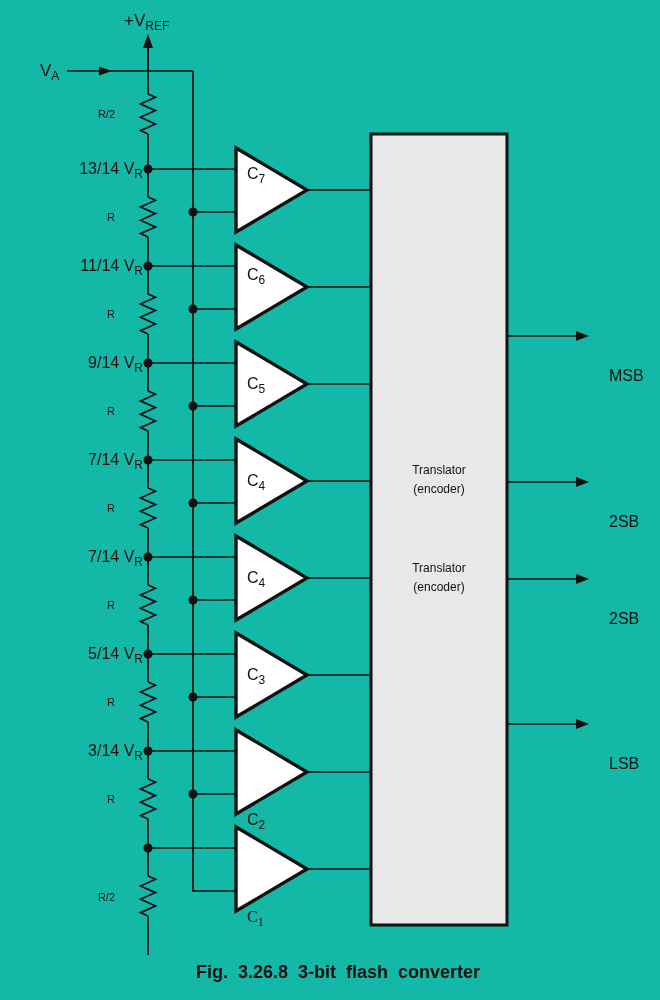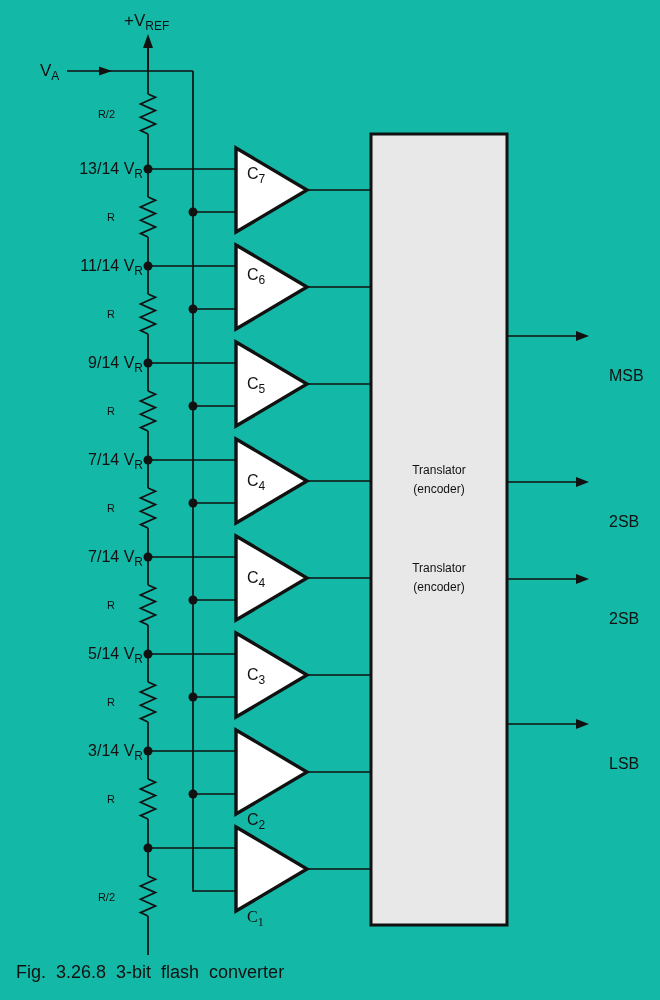--- a/index.html
+++ b/index.html
@@ -8,21 +8,21 @@
     font-family:"Liberation Sans", sans-serif; color:#111111; overflow:hidden;
   }
   svg.wires { position:absolute; left:0; top:0; }
   .txt { position:absolute; white-space:nowrap; }
   .siglbl { font-size:17px; height:24px; line-height:24px; }
   .tap  { left:18px; width:125px; text-align:right; font-size:16px; height:22px; line-height:22px; }
   .rlbl { left:2px; width:113px; text-align:right; font-size:11px; height:22px; line-height:22px; }
   .clbl { left:247px; font-size:16px; height:24px; line-height:24px; }
   .out  { left:609px; font-size:16px; height:20px; line-height:20px;margin-top:40px; }
   .enc  { left:371px; width:136px; text-align:center; font-size:12px; line-height:19px; }
-  .cap  { left:16px; width:644px; top:959px; text-align:left; font-weight:normal;
+  .cap  { left:16px; width:644px; top:959px; text-align:center; font-weight:bold;
           font-size:18px; word-spacing:5px; height:26px; line-height:26px; }
   sub { font-size:12px; line-height:0; }
 </style>
 </head>
 <body>
 
 <div class="stage">
 
   <svg class="wires" width="660" height="1000" viewBox="0 0 660 1000">
     <defs>

